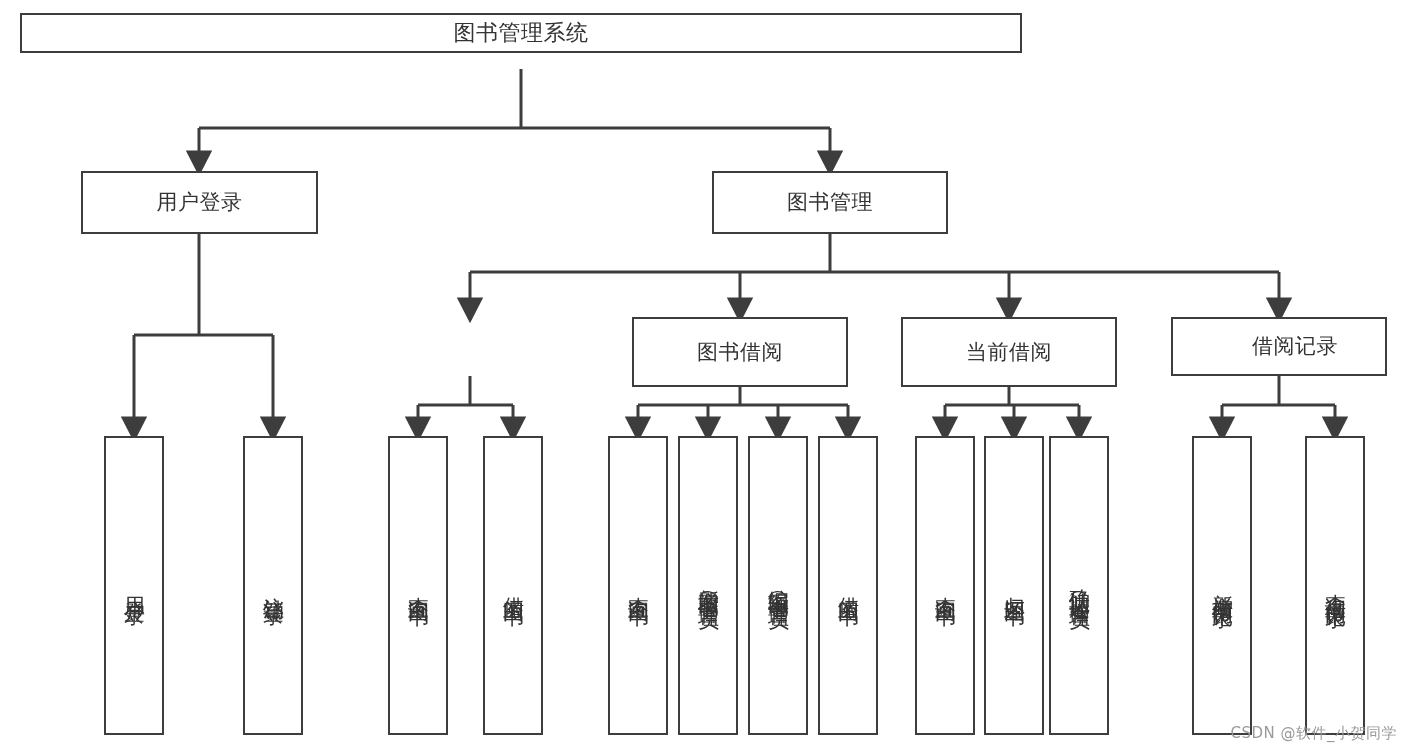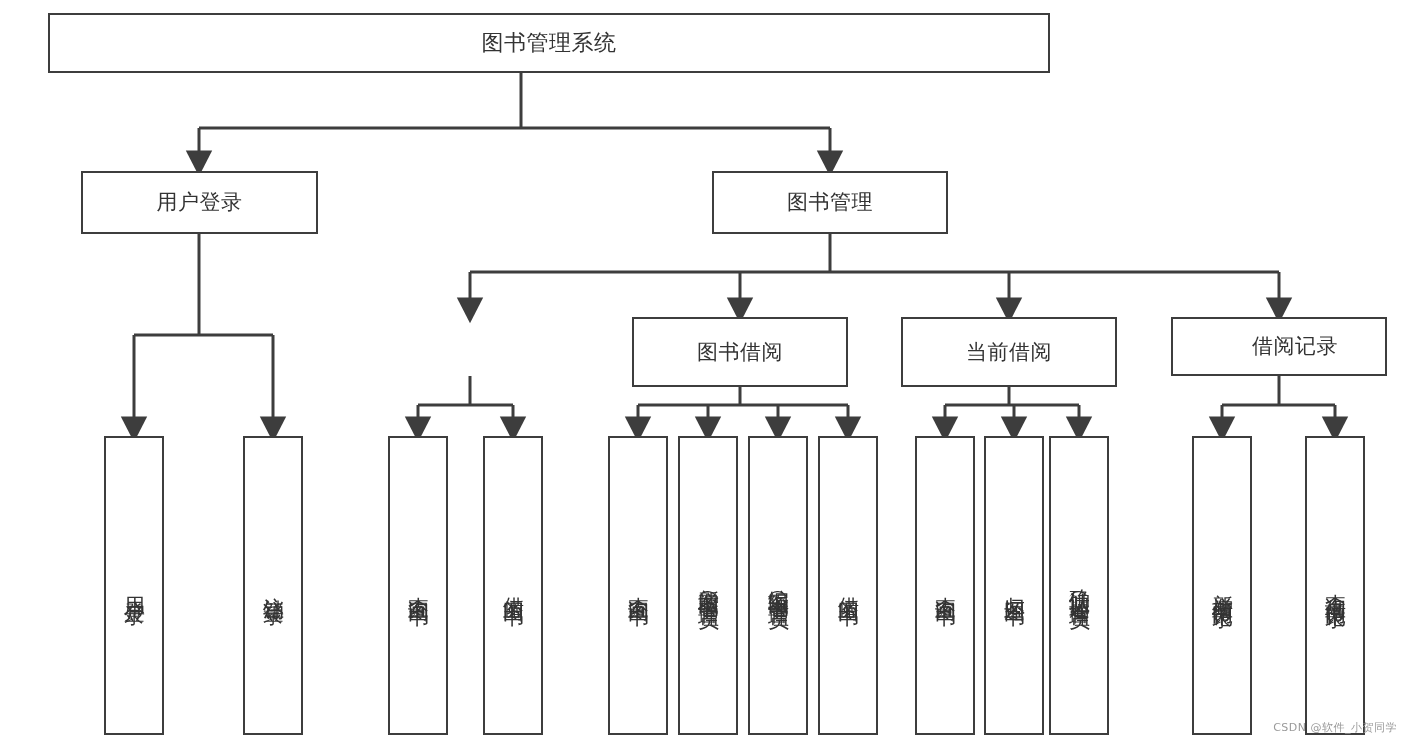--- a/index.html
+++ b/index.html
@@ -59,22 +59,22 @@
     writing-mode: vertical-rl;
     text-orientation: upright;
     font-size: 21px;
     line-height: 1.0;
     letter-spacing: 3px;
     white-space: nowrap;
   }
   #watermark {
     position: absolute;
     right: 8px;
-    bottom: 12px;
-    font-size: 11px;
+    bottom: 4px;
+    font-size: 15px;
     color: #9a9a9a;
     letter-spacing: 0.5px;
     white-space: nowrap;
     pointer-events: none;
   }
 </style>
 </head>
 <body>
 
 <div id="diagram-root">
@@ -123,21 +123,21 @@
       <path d="M1014,405 L1014,429" marker-end="url(#arrow)"></path>
       <path d="M1079,405 L1079,429" marker-end="url(#arrow)"></path>
 
       <path d="M1279,376 L1279,405"></path>
       <path d="M1222,405 L1335,405"></path>
       <path d="M1222,405 L1222,429" marker-end="url(#arrow)"></path>
       <path d="M1335,405 L1335,429" marker-end="url(#arrow)"></path>
     </g>
   </svg>
 
-  <div class="node h root" style="left:20px; top:13px; width:1002px; height:60px;margin-left:28px;">
+  <div class="node h root" style="left:20px; top:13px; width:1002px; height:40px;">
     <span class="node-label">图书管理系统</span>
   </div>
 
   <div class="node h" style="left:81px; top:171px; width:237px; height:63px;">
     <span class="node-label">用户登录</span>
   </div>
   <div class="node h" style="left:712px; top:171px; width:236px; height:63px;">
     <span class="node-label">图书管理</span>
   </div>
 

